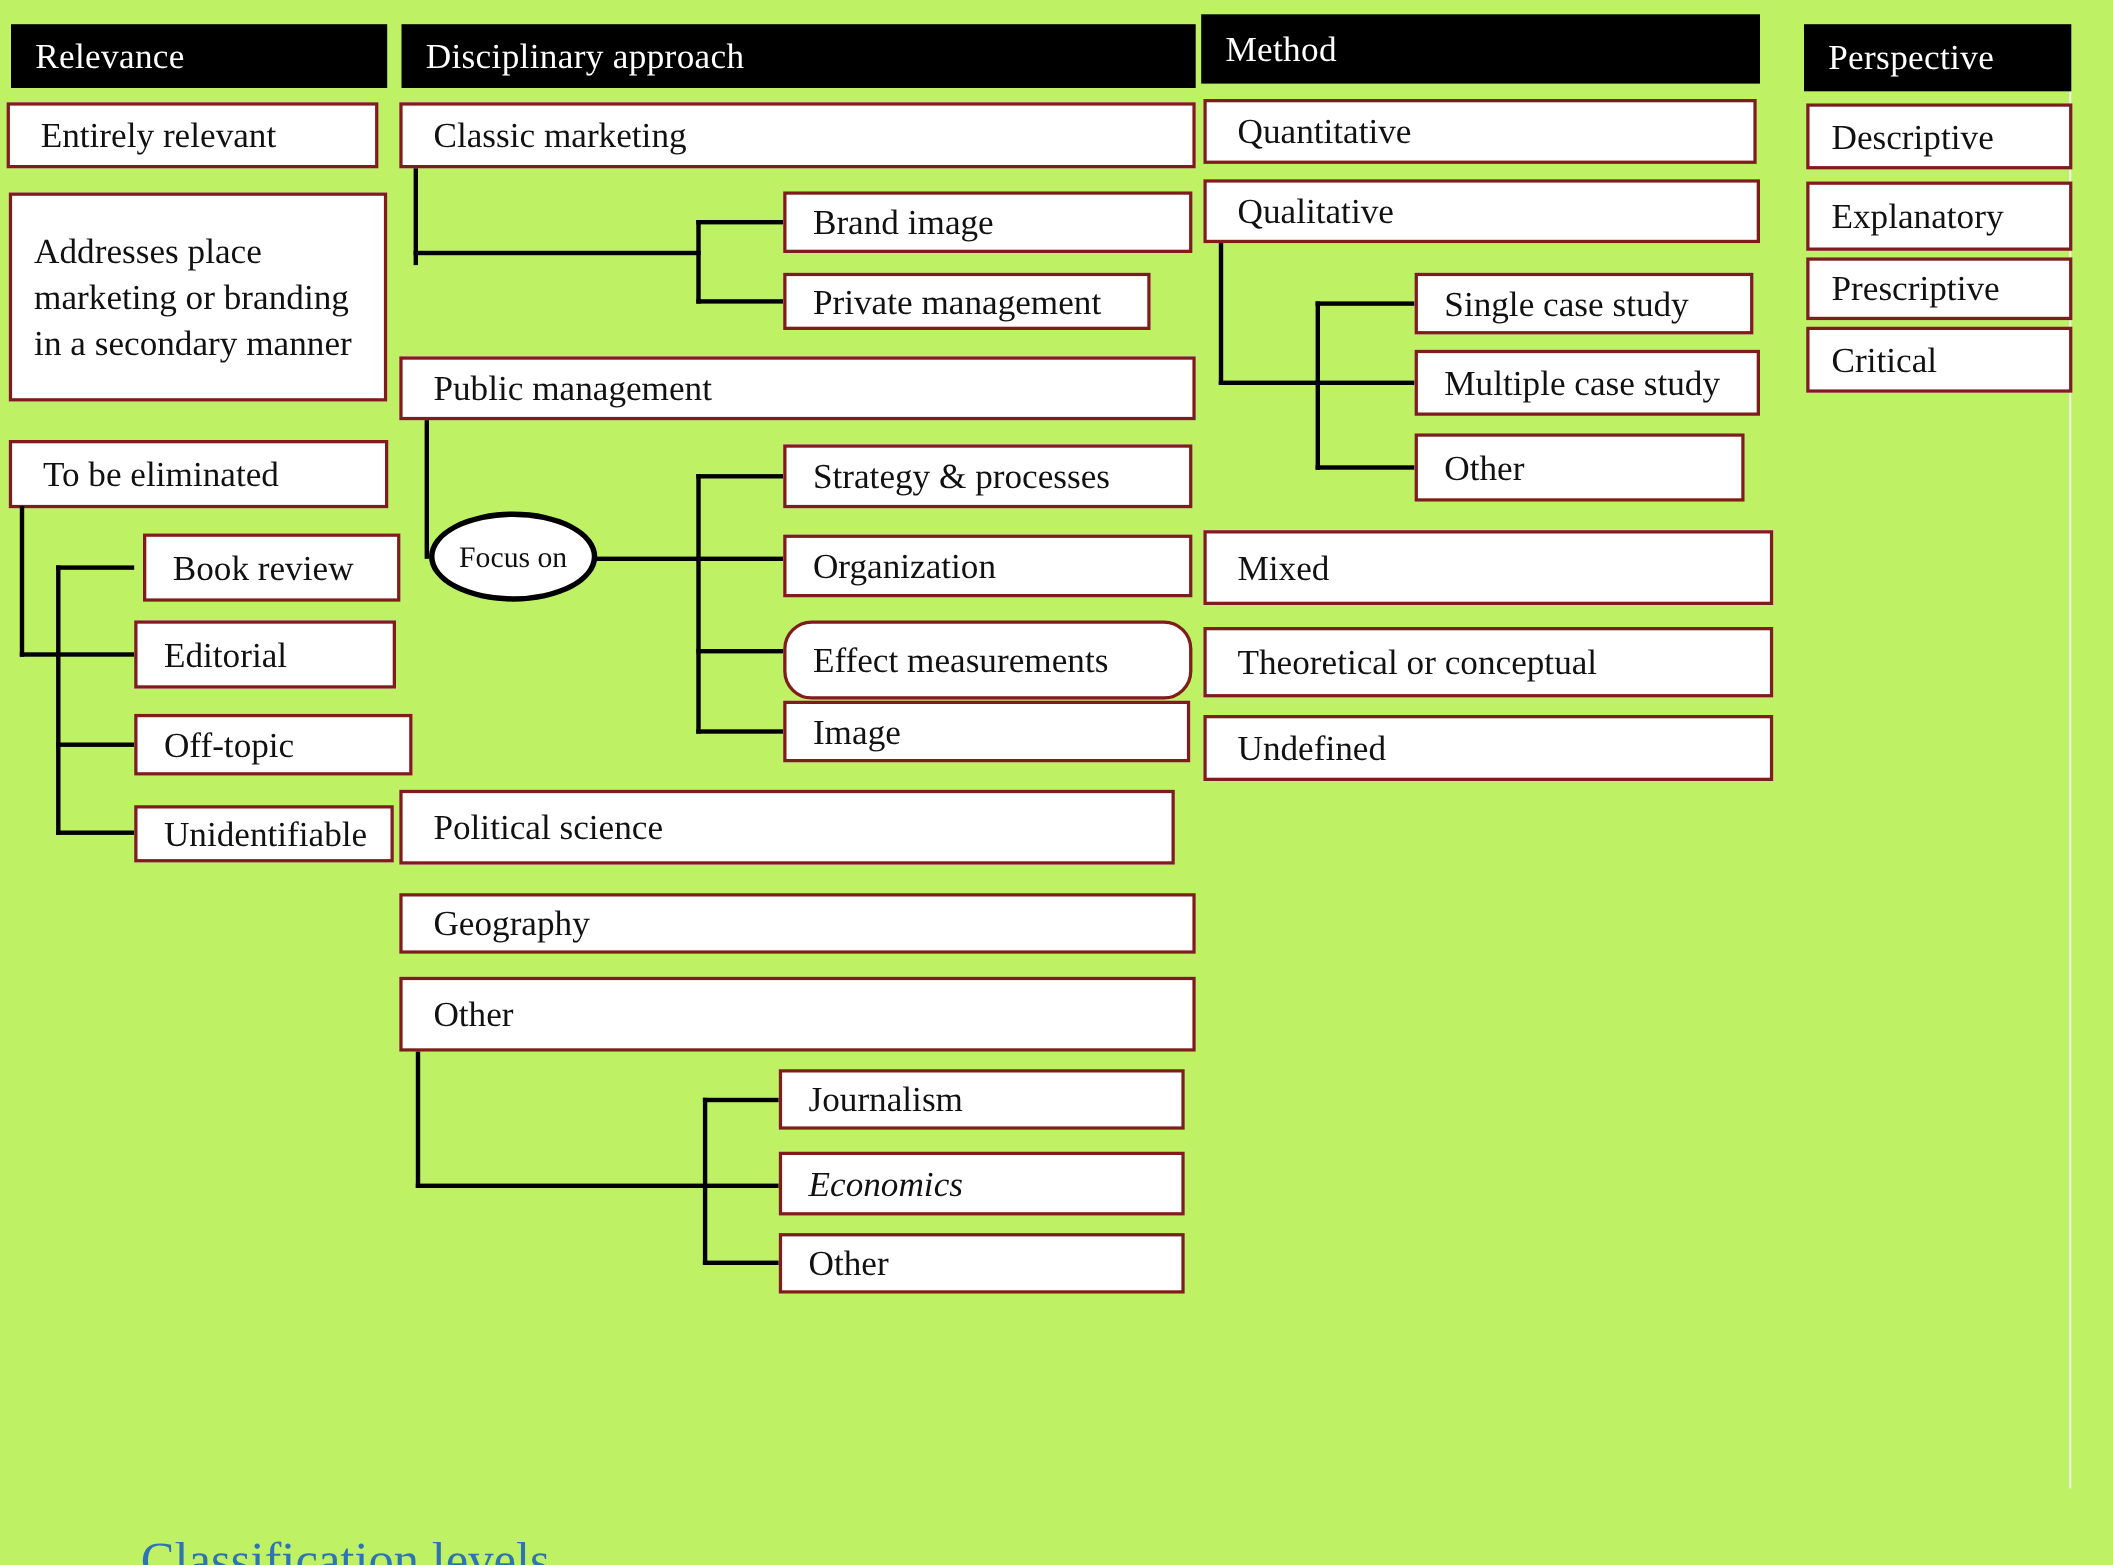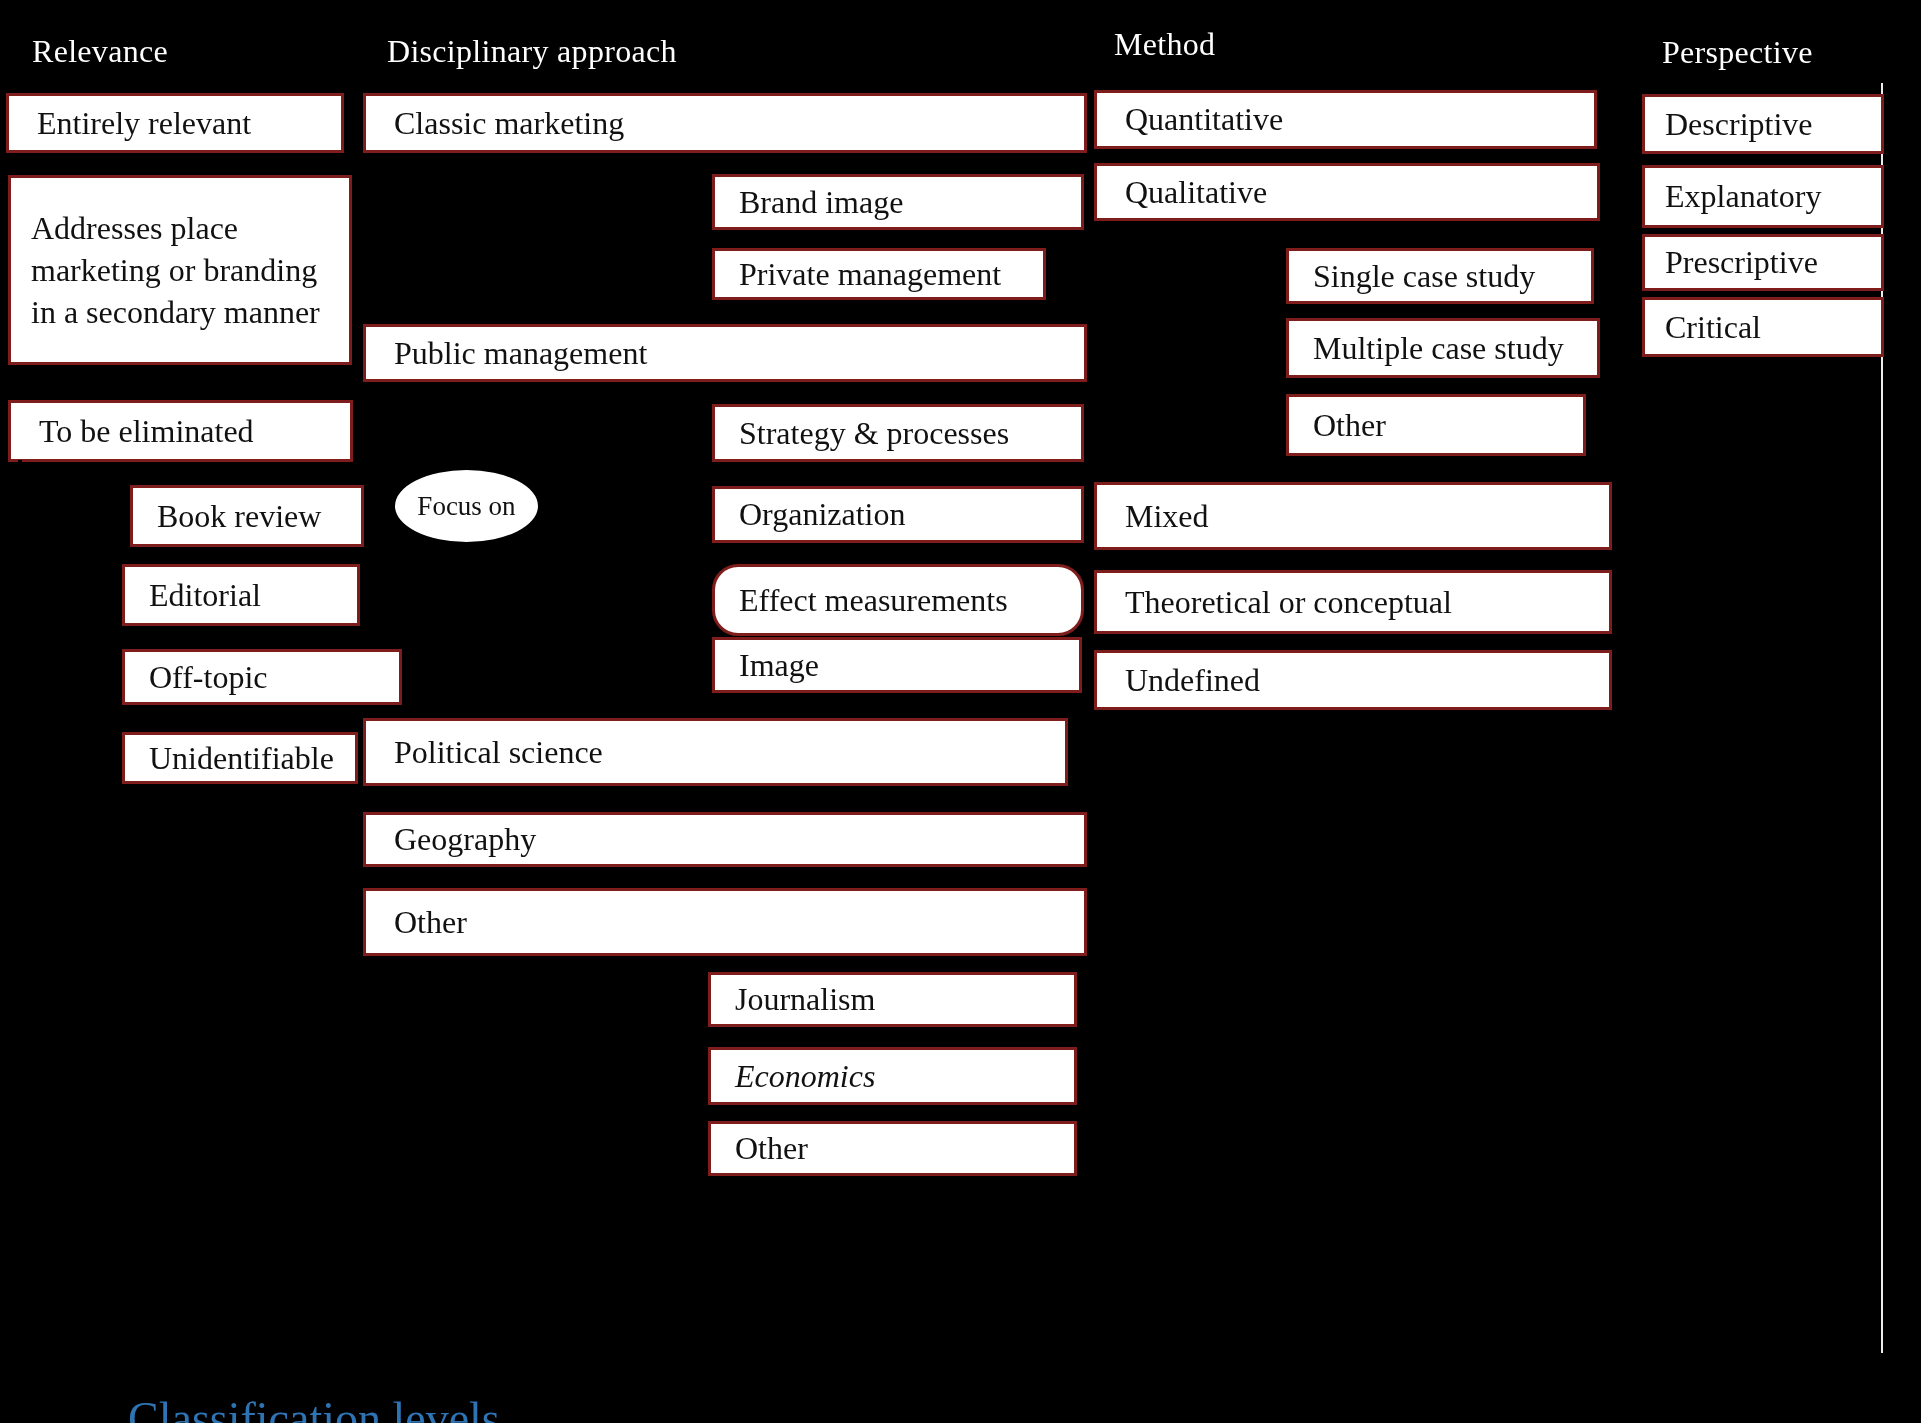--- a/index.html
+++ b/index.html
@@ -5,21 +5,21 @@
   html, body {
     margin: 0;
     padding: 0;
     background: #ffffff;
     overflow: hidden;
   }
   .canvas {
     position: relative;
     width: 1921px;
     height: 1423px;
-    background: #000000;
+    background: #bef264;
     font-family: "Liberation Serif", "DejaVu Serif", serif;
     color: #111111;
     overflow: hidden;
   }
   .hdr {
     position: absolute;
     background: #000000;
     color: #ffffff;
     display: flex;
     align-items: center;
@@ -99,21 +99,21 @@
   <div class="ln" style="left:51px; top:514px; width:71px; height:4px;"></div>
   <div class="ln" style="left:51px; top:675px; width:71px; height:4px;"></div>
   <div class="ln" style="left:51px; top:755px; width:71px; height:4px;"></div>
 
   <div class="bx sub" style="left:130px; top:485px; width:234px; height:62px;">
     <span>Book review</span>
   </div>
   <div class="bx sub" style="left:122px; top:564px; width:238px; height:62px;">
     <span>Editorial</span>
   </div>
-  <div class="bx sub" style="left:122px; top:649px; width:280px; height:56px;">
+  <div class="bx sub" style="left:122px; top:649px; width:253px; height:56px;">
     <span>Off-topic</span>
   </div>
   <div class="bx sub" style="left:122px; top:732px; width:236px; height:52px;">
     <span>Unidentifiable</span>
   </div>
 
   <div class="hdr" style="left:365px; top:22px; width:722px; height:58px;">
     <span>Disciplinary approach</span>
   </div>
 

